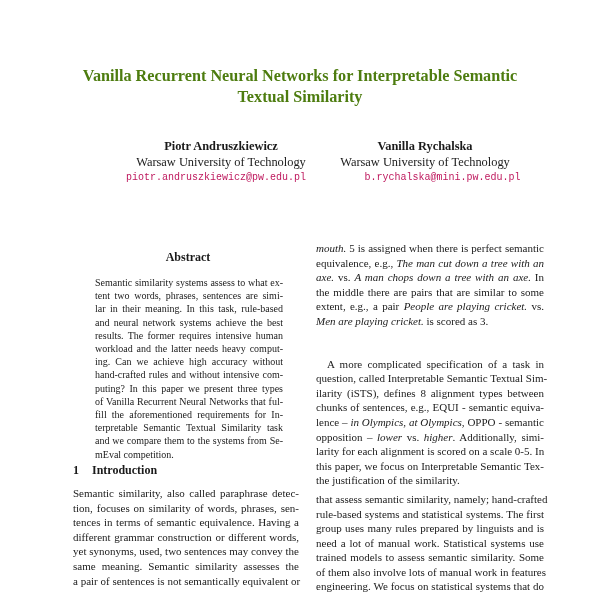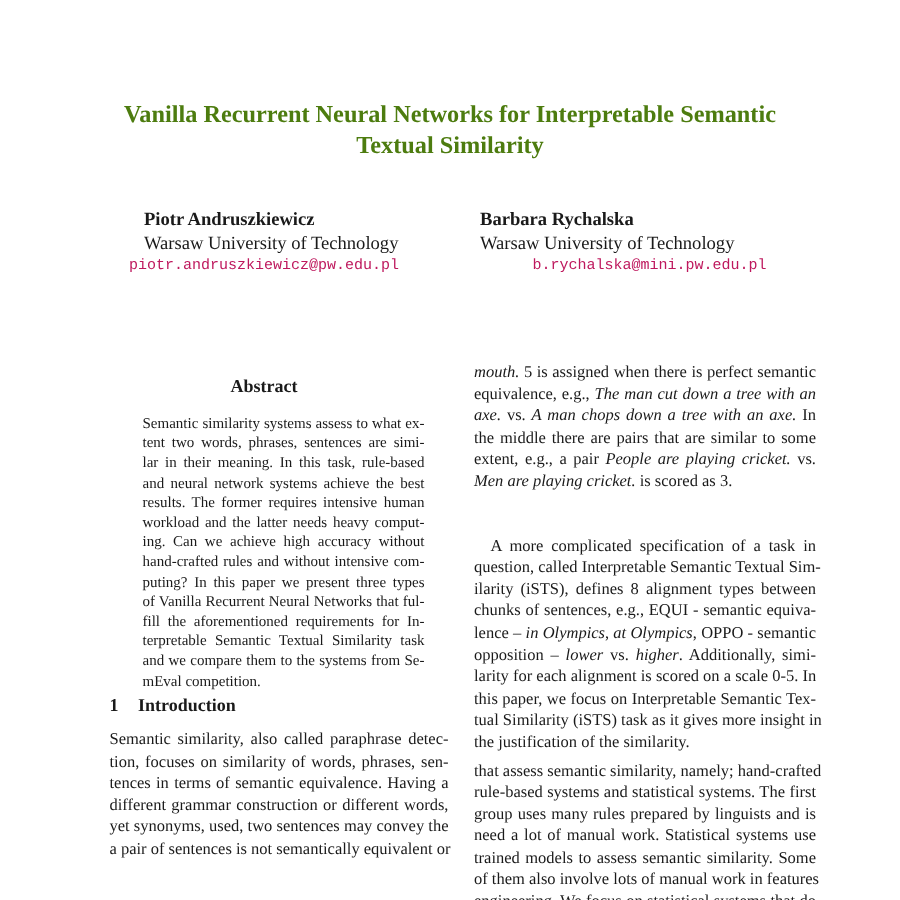--- a/index.html
+++ b/index.html
@@ -28,40 +28,40 @@
       width: 480px;
       text-align: center;
       font-weight: bold;
       font-size: 16.2px;
       line-height: 21px;
       color: #4d7c0f;
     }
     .author {
       position: absolute;
       top: 138px;
-      text-align: left;
+      text-align: center;
       font-size: 12.4px;
       line-height: 16px;
     }
     .author.a1 { left: 96px; width: 250px; }
     .author.a2 { left: 320px; width: 210px; }
     .author .name { font-weight: bold; display: block; }
     .author .aff { display: block; }
     .author .email {
       display: block;
       font-family: "Liberation Mono", "DejaVu Sans Mono", monospace;
       font-size: 10px;
       color: #be185d;
     }
     .author.a1 .email { margin-left: -10px; }
     .author.a2 .email { margin-left: -2px; padding-left: 37px; }
 
     .abstract-head {
       position: absolute;
-      left: 72px;
+      left: 84px;
       top: 250px;
       width: 208px;
       text-align: center;
       font-weight: bold;
       font-size: 12px;
     }
     .abstract-body {
       position: absolute;
       left: 95px;
       top: 276px;
@@ -109,21 +109,21 @@
 
   <div class="title">Vanilla Recurrent Neural Networks for Interpretable Semantic Textual Similarity</div>
 
   <div class="author a1">
     <span class="name">Piotr Andruszkiewicz</span>
     <span class="aff">Warsaw University of Technology</span>
     <span class="email">piotr.andruszkiewicz@pw.edu.pl</span>
   </div>
 
   <div class="author a2">
-    <span class="name">Barbara Rychalska</span>
+    <span class="name">Vanilla Rychalska</span>
     <span class="aff">Warsaw University of Technology</span>
     <span class="email">b.rychalska@mini.pw.edu.pl</span>
   </div>
 
   <div class="abstract-head">Abstract</div>
 
   <div class="abstract-body">
     <span class="line">Semantic similarity systems assess to what ex-</span>
     <span class="line">tent two words, phrases, sentences are simi-</span>
     <span class="line">lar in their meaning. In this task, rule-based</span>
@@ -143,20 +143,21 @@
   <div class="sec-head">
     <span class="num">1</span><span>Introduction</span>
   </div>
 
   <div class="intro-body">
     <span class="line">Semantic similarity, also called paraphrase detec-</span>
     <span class="line">tion, focuses on similarity of words, phrases, sen-</span>
     <span class="line">tences in terms of semantic equivalence. Having a</span>
     <span class="line">different grammar construction or different words,</span>
     <span class="line">yet synonyms, used, two sentences may convey the</span>
+    <span class="line">same meaning. Semantic similarity assesses the</span>
     <span class="line">a pair of sentences is not semantically equivalent or</span>
   </div>
 
   <div class="right-col">
     <p>
       <span class="line"><em>mouth.</em><span> 5 is assigned when there is perfect semantic</span></span>
       <span class="line"><span>equivalence, e.g., </span><em>The man cut down a tree with an</em></span>
       <span class="line"><em>axe.</em><span> vs. </span><em>A man chops down a tree with an axe.</em><span> In</span></span>
       <span class="line">the middle there are pairs that are similar to some</span>
       <span class="line"><span>extent, e.g., a pair </span><em>People are playing cricket.</em><span> vs.</span></span>
@@ -164,21 +165,20 @@
     </p>
     <p>
       <span class="line" style="padding-left:11px;box-sizing:border-box;margin-top:28px;">A more complicated specification of a task in</span>
       <span class="line">question, called Interpretable Semantic Textual Sim-</span>
       <span class="line">ilarity (iSTS), defines 8 alignment types between</span>
       <span class="line">chunks of sentences, e.g., EQUI - semantic equiva-</span>
       <span class="line"><span>lence – </span><em>in Olympics</em><span>, </span><em>at Olympics</em><span>, OPPO - semantic</span></span>
       <span class="line"><span>opposition – </span><em>lower</em><span> vs. </span><em>higher</em><span>. Additionally, simi-</span></span>
       <span class="line">larity for each alignment is scored on a scale 0-5. In</span>
       <span class="line">this paper, we focus on Interpretable Semantic Tex-</span>
-      <span class="line">tual Similarity (iSTS) task as it gives more insight in</span>
       <span class="line last">the justification of the similarity.</span>
     </p>
     <p>
       <span class="line">that assess semantic similarity, namely; hand-crafted</span>
       <span class="line">rule-based systems and statistical systems. The first</span>
       <span class="line">group uses many rules prepared by linguists and is</span>
       <span class="line">need a lot of manual work. Statistical systems use</span>
       <span class="line">trained models to assess semantic similarity. Some</span>
       <span class="line">of them also involve lots of manual work in features</span>
       <span class="line">engineering. We focus on statistical systems that do</span>

